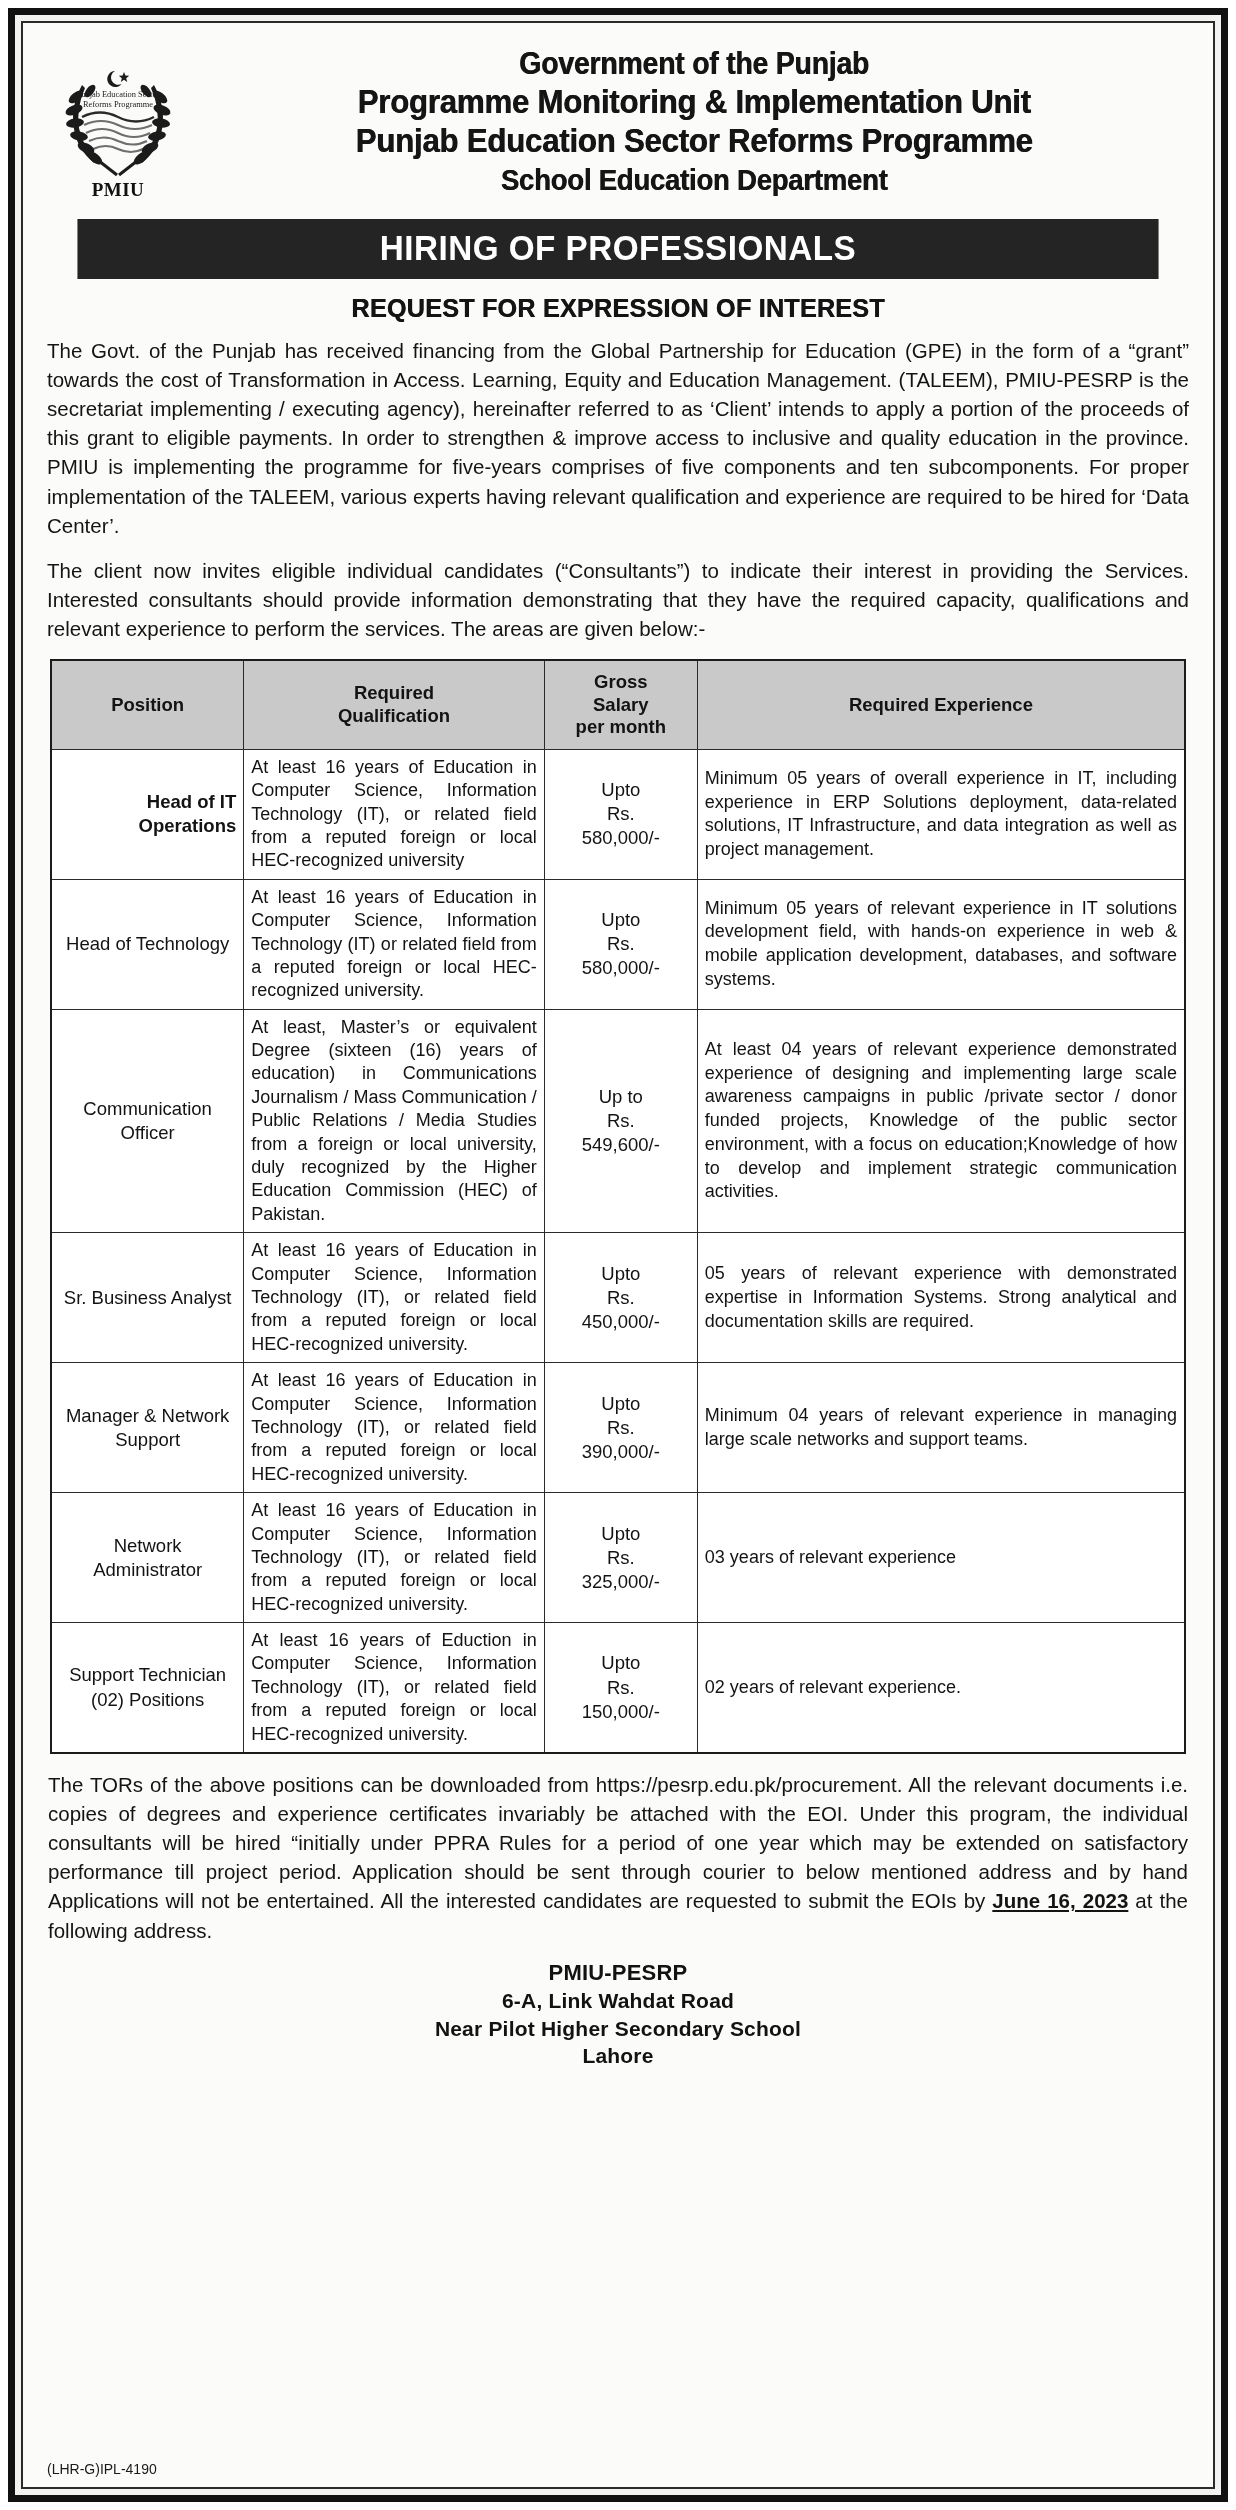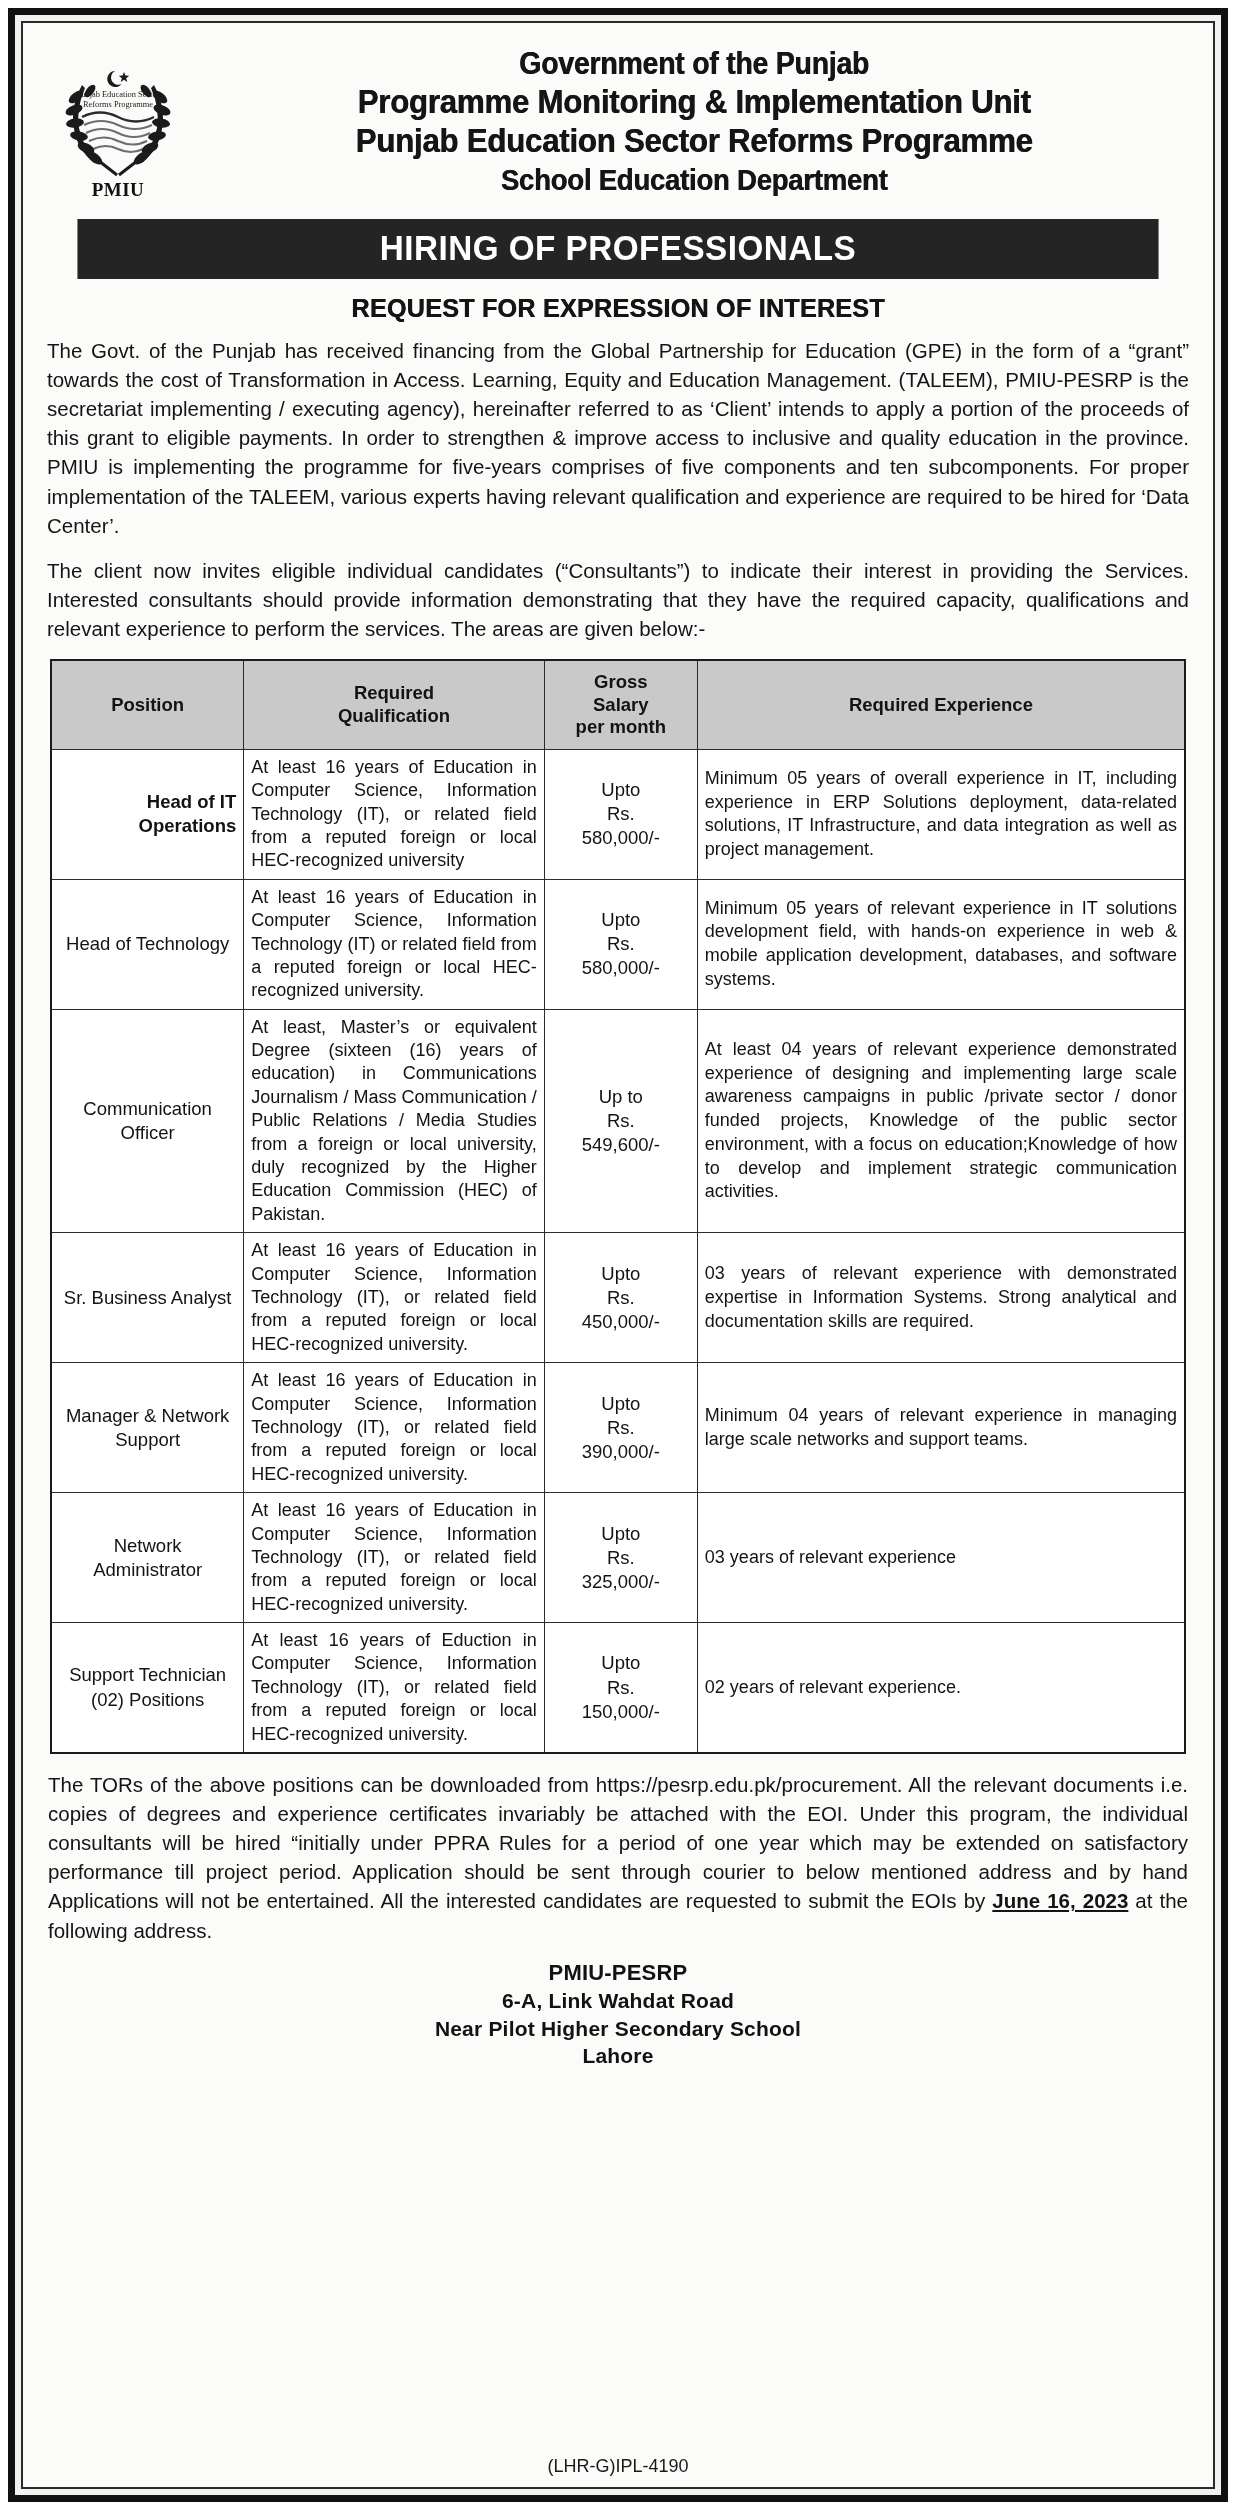--- a/index.html
+++ b/index.html
@@ -198,22 +198,22 @@
   .addr-4 { font-size: 21px; }
   .addr-5 { font-size: 21px; }
   .addr-6 { font-size: 22px; }
 
   .footer-row {
     position: absolute;
     left: 24px;
     right: 24px;
     bottom: 10px;
     display: flex;
-    justify-content: center;
-    font-size: 18px;
+    justify-content: flex-start;
+    font-size: 14px;
     color: #1a1a1a;
   }
 </style>
 </head>
 <body>
 
 <div class="page">
   <div class="outer-frame">
     <div class="inner-frame">
 
@@ -339,21 +339,21 @@
             <td class="cell-exp">At least 04 years of relevant experience demonstrated experience of designing and implementing large scale awareness campaigns in public /private sector / donor funded projects, Knowledge of the public sector environment, with a focus on education;Knowledge of how to develop and implement strategic communication activities.</td>
           </tr>
           <tr>
             <td class="cell-position">Sr. Business Analyst</td>
             <td class="cell-qual">At least 16 years of Education in Computer Science, Information Technology (IT), or related field from a reputed foreign or local HEC-recognized university.</td>
             <td class="cell-salary">
               <span>Upto</span><br>
               <span>Rs.</span><br>
               <span>450,000/-</span>
             </td>
-            <td class="cell-exp">03 years of relevant experience with demonstrated expertise in Information Systems. Strong analytical and documentation skills are required.</td>
+            <td class="cell-exp">05 years of relevant experience with demonstrated expertise in Information Systems. Strong analytical and documentation skills are required.</td>
           </tr>
           <tr>
             <td class="cell-position">Manager &amp; Network Support</td>
             <td class="cell-qual">At least 16 years of Education in Computer Science, Information Technology (IT), or related field from a reputed foreign or local HEC-recognized university.</td>
             <td class="cell-salary">
               <span>Upto</span><br>
               <span>Rs.</span><br>
               <span>390,000/-</span>
             </td>
             <td class="cell-exp">Minimum 04 years of relevant experience in managing large scale networks and support teams.</td>

